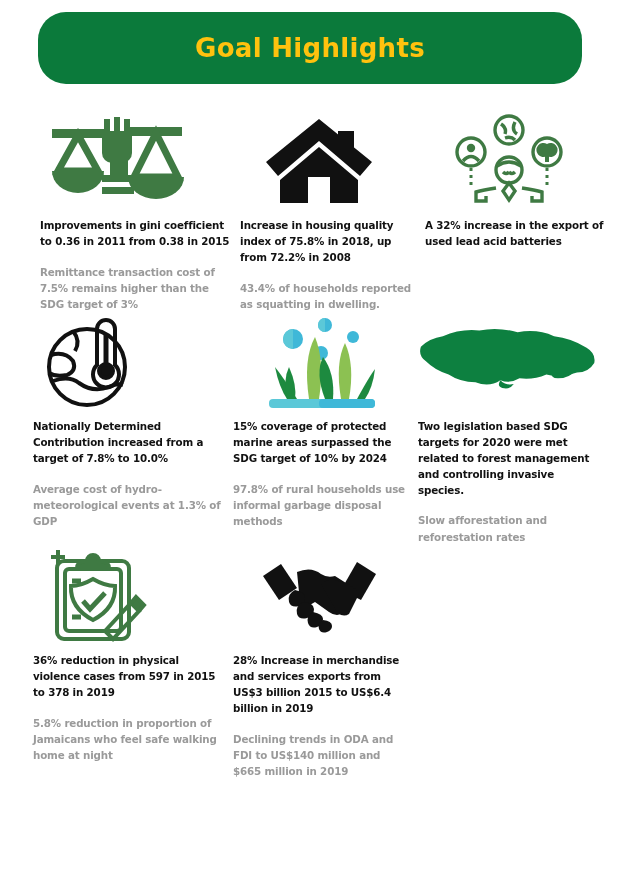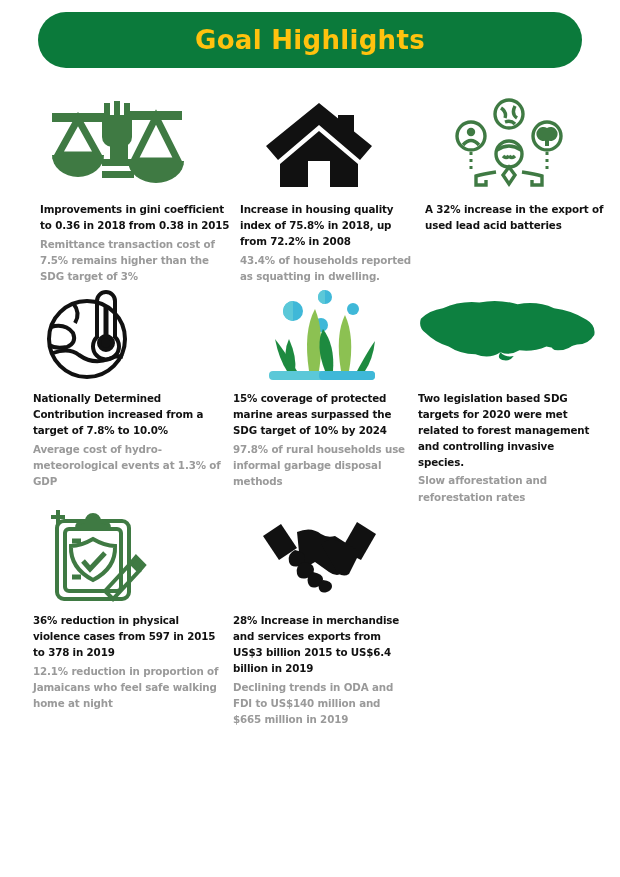--- a/index.html
+++ b/index.html
@@ -13,21 +13,21 @@
     font-family: "Liberation Sans", sans-serif;
     position: relative;
     overflow: hidden;
   }
 
   
   .header-wrap {
     padding: 12px 38px 0 38px;
   }
   .banner {
-    height: 56px;
+    height: 72px;
     background: #0b7a3b;
     border-radius: 28px;
     display: flex;
     align-items: center;
     justify-content: center;
   }
   .banner-title {
     color: #ffc20e;
     font-size: 26px;
     font-weight: bold;
@@ -68,21 +68,21 @@
     letter-spacing: -0.15px;
     margin-top: 10px;
   }
   .subline {
     font-family: "DejaVu Sans", sans-serif;
     font-size: 10.3px;
     font-weight: bold;
     color: #9a9a9a;
     line-height: 1.58;
     letter-spacing: -0.15px;
-    margin-top: 2px;
+    margin-top: 14px;
   }
   .cell.tall .headline { margin-top: 8px; }
 </style>
 </head>
 <body>
 
 <div class="header-wrap">
   <div class="banner">
     <div class="banner-title">Goal Highlights</div>
   </div>
@@ -103,21 +103,21 @@
           <path d="M68 2 h6 v14 h-6 z"></path>
           <path d="M78 4 h6 v12 h-6 z"></path>
           <path d="M56 16 h30 v22 a10 10 0 0 1 -10 10 h-10 a10 10 0 0 1 -10 -10 z"></path>
           <path d="M32 20 L52 56 H12 Z" fill="none" stroke="#3f7a43" stroke-width="7"></path>
           <path d="M6 56 h52 a26 22 0 0 1 -52 0 z"></path>
           <path d="M110 18 L132 62 H88 Z" fill="none" stroke="#3f7a43" stroke-width="7"></path>
           <path d="M82 62 h56 a28 22 0 0 1 -56 0 z"></path>
         </g>
       </svg>
     </div>
-    <div class="headline">Improvements in gini coefficient to 0.36 in 2018 from 0.38 in 2015</div>
+    <div class="headline">Improvements in gini coefficient to 0.36 in 2011 from 0.38 in 2015</div>
     <div class="subline">Remittance transaction cost of 7.5% remains higher than the SDG target of  3%</div>
   </div>
 
   <div class="cell">
     <div class="icon-box center-ish">
       <svg width="110" height="90" viewBox="0 0 110 90">
         <g fill="#111111">
           <path d="M55 4 L108 47 L96 61 L55 26 L14 61 L2 47 Z"></path>
           <rect x="74" y="16" width="16" height="22"></rect>
           <path d="M55 32 L94 65 V88 H66 V62 H44 V88 H16 V65 Z"></path>
@@ -231,21 +231,21 @@
           <line x1="33" y1="34" x2="42" y2="34" stroke-width="5"></line>
           <line x1="33" y1="70" x2="42" y2="70" stroke-width="5"></line>
           <path d="M54 32 q12 7 22 7 q1 22 -22 34 q-23 -12 -22 -34 q10 0 22 -7 z"></path>
           <path d="M44 54 l7 8 l15 -16" stroke-width="5"></path>
           <path d="M66 84 l26 -28 l8 8 l-26 28 z" fill="none"></path>
           <path d="M92 56 l5 -6 l8 8 l-5 6" fill="#3f7a43"></path>
         </g>
       </svg>
     </div>
     <div class="headline">36% reduction in physical violence cases from 597 in 2015 to 378 in 2019</div>
-    <div class="subline">12.1% reduction in proportion of  Jamaicans who feel safe walking home at night</div>
+    <div class="subline">5.8% reduction in proportion of  Jamaicans who feel safe walking home at night</div>
   </div>
 
   <div class="cell">
     <div class="icon-box center-ish">
       <svg width="125" height="90" viewBox="0 0 125 90">
         <g fill="#111111">
           <path d="M6 26 L24 14 L40 38 L22 50 Z"></path>
           <path d="M100 12 L119 24 L104 50 L84 40 Z"></path>
           <path d="M40 22 q14 -6 24 2 q6 4 14 2 l22 14 l-12 22 q-8 6 -16 0 l-14 -10 q-8 6 -14 0 q-6 -4 -2 -10 z" fill="#111111"></path>
           <path d="M38 40 q-8 4 -6 12 q2 6 10 4 q6 -2 6 -8 q0 -6 -10 -8 z"></path>

